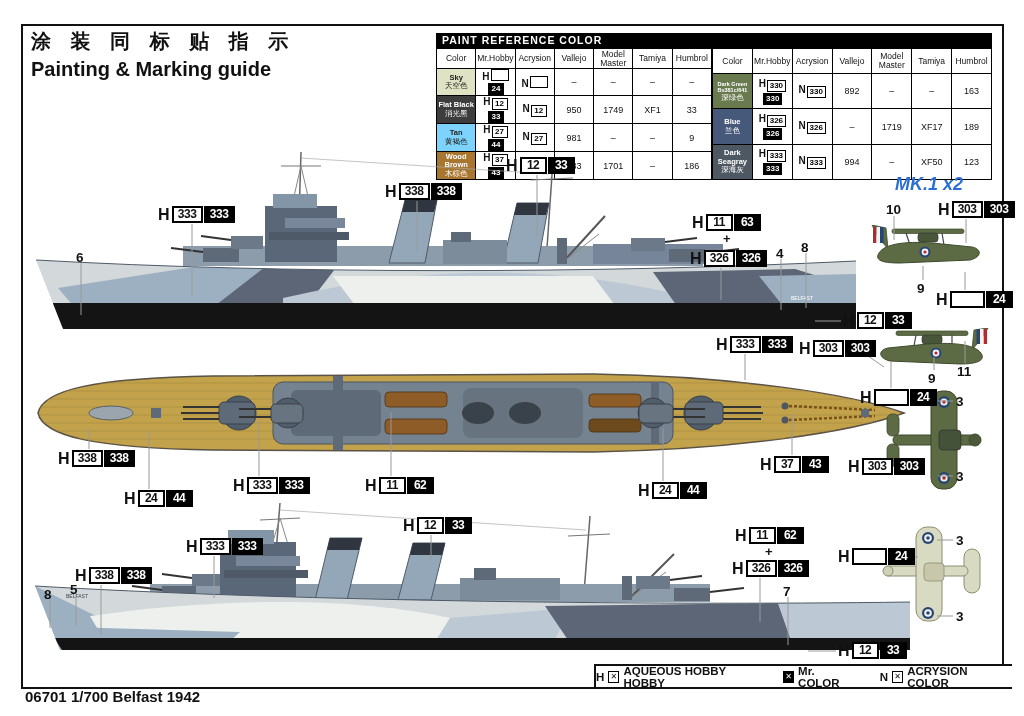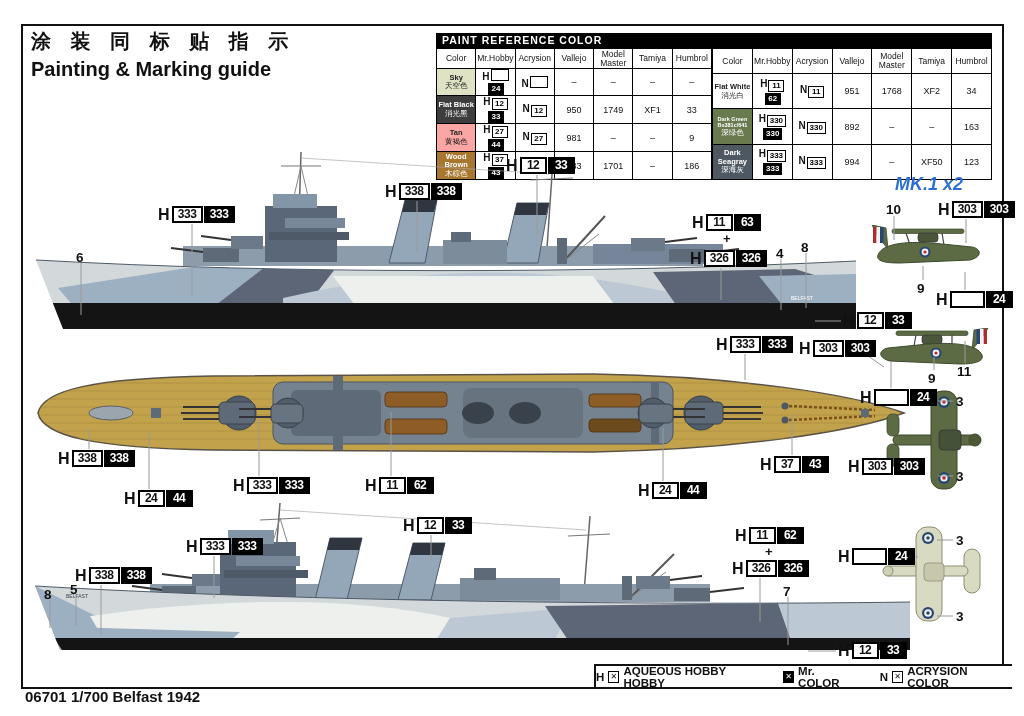--- a/index.html
+++ b/index.html
@@ -92,21 +92,21 @@
               <div class="swcn">消光黑</div>
             </td>
       <td style="width:56px"><span class="hn">H</span><span class="pbox" style="width:14px">12</span><span class="pbox blk" style="width:14px">33</span></td>
       <td style="width:36px"><span class="hn">N</span><span class="pbox" style="width:14px">12</span></td>
       <td style="width:32px">950</td>
       <td style="width:36px">1749</td>
       <td style="width:33px">XF1</td>
       <td>33</td>
           </tr>
           <tr>
-      <td style="background:#fca5a5;color:#222;width:62px">
+      <td style="background:#7dd3fc;color:#222;width:62px">
         <div class="swname">Tan</div>
               <div class="swcn">黄褐色</div>
             </td>
       <td style="width:56px"><span class="hn">H</span><span class="pbox" style="width:14px">27</span><span class="pbox blk" style="width:14px">44</span></td>
       <td style="width:36px"><span class="hn">N</span><span class="pbox" style="width:14px">27</span></td>
       <td style="width:32px">981</td>
       <td style="width:36px">–</td>
       <td style="width:33px">–</td>
       <td>9</td>
           </tr>
@@ -129,42 +129,42 @@
           <tr>
             <th>Color</th>
             <th>Mr.Hobby</th>
             <th>Acrysion</th>
             <th>Vallejo</th>
             <th>Model<br>Master</th>
             <th>Tamiya</th>
             <th>Humbrol</th>
           </tr>
           <tr>
-      <td style="background:#ffffff;color:#222;width:62px">
-        <div class="swname">Flat White</div>
-              <div class="swcn">消光白</div>
-            </td>
-      <td style="width:56px"><span class="hn">H</span><span class="pbox" style="width:14px">11</span><span class="pbox blk" style="width:14px">62</span></td>
-      <td style="width:36px"><span class="hn">N</span><span class="pbox" style="width:14px">11</span></td>
-      <td style="width:32px">951</td>
-      <td style="width:36px">1768</td>
-      <td style="width:33px">XF2</td>
-      <td>34</td>
-          </tr>
-          <tr>
       <td style="background:#6a7a4f;color:#fff;width:62px">
         <div class="swname tiny">Dark Green Bs381c/641</div>
               <div class="swcn">深绿色</div>
             </td>
       <td style="width:56px"><span class="hn">H</span><span class="pbox" style="width:17px">330</span><span class="pbox blk" style="width:17px">330</span></td>
       <td style="width:36px"><span class="hn">N</span><span class="pbox" style="width:17px">330</span></td>
       <td style="width:32px">892</td>
       <td style="width:36px">–</td>
       <td style="width:33px">–</td>
       <td>163</td>
+          </tr>
+          <tr>
+      <td style="background:#47597b;color:#fff;width:62px">
+        <div class="swname">Blue</div>
+              <div class="swcn">兰色</div>
+            </td>
+      <td style="width:56px"><span class="hn">H</span><span class="pbox" style="width:17px">326</span><span class="pbox blk" style="width:17px">326</span></td>
+      <td style="width:36px"><span class="hn">N</span><span class="pbox" style="width:17px">326</span></td>
+      <td style="width:32px">–</td>
+      <td style="width:36px">1719</td>
+      <td style="width:33px">XF17</td>
+      <td>189</td>
           </tr>
           <tr>
       <td style="background:#4e5862;color:#fff;width:62px">
         <div class="swname">Dark Seagray</div>
               <div class="swcn">深海灰</div>
             </td>
       <td style="width:56px"><span class="hn">H</span><span class="pbox" style="width:17px">333</span><span class="pbox blk" style="width:17px">333</span></td>
       <td style="width:36px"><span class="hn">N</span><span class="pbox" style="width:17px">333</span></td>
       <td style="width:32px">994</td>
       <td style="width:36px">–</td>

